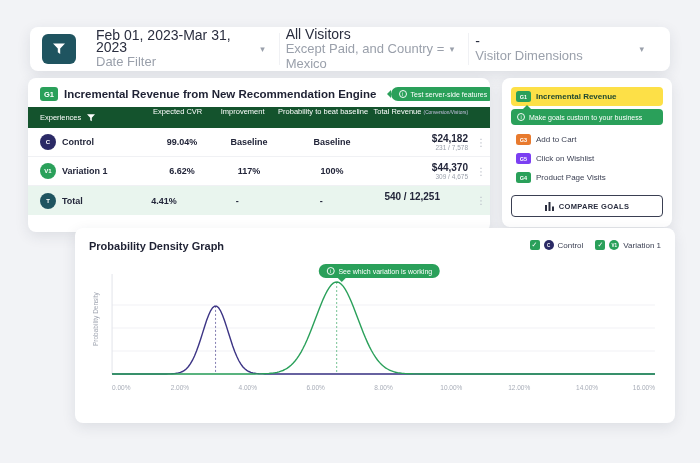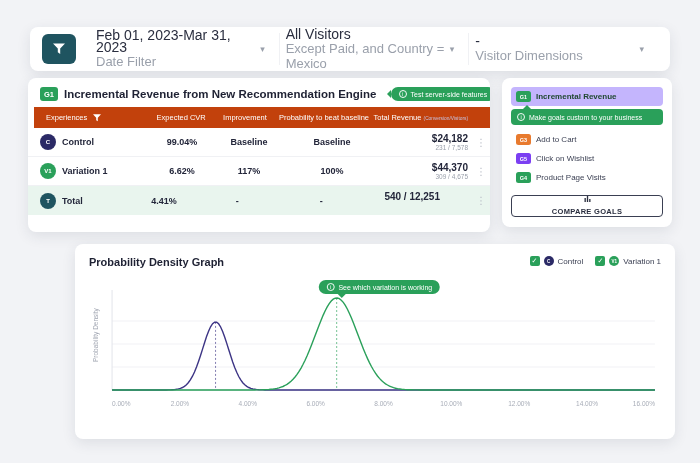--- a/index.html
+++ b/index.html
@@ -21,21 +21,21 @@
   .rep-head{padding:9px 12px 6px 12px;}
   .rh-row{display:flex;align-items:center;gap:6px;}
   .g-badge{min-width:18px;height:14px;padding:0 3px;border-radius:3px;background:#2AA05A;color:#fff;font-size:7.5px;font-weight:bold;display:flex;align-items:center;justify-content:center;flex:none;}
   .report-title{font-size:11.5px;font-weight:bold;color:#1e2133;white-space:nowrap;}
   .cta-pill{position:relative;margin-left:8px;background:#2AA05A;color:#fff;font-size:7px;border-radius:9px;padding:3px 8px;display:flex;align-items:center;gap:4px;white-space:nowrap;border:none;cursor:pointer;flex:none;}
   .cta-pill::before{content:'';position:absolute;left:-4px;top:50%;transform:translateY(-50%);border:4px solid transparent;border-right-color:#2AA05A;border-left:0;}
   .info-i{width:8px;height:8px;border:1px solid rgba(255,255,255,.95);border-radius:50%;font-size:5.5px;display:flex;align-items:center;justify-content:center;flex:none;}
   .rep-sub{font-size:7.5px;color:#8a90a0;margin-top:3px;}
   .rep-sub b{color:#3a3f52;}
 
-  .t-head{display:flex;align-items:center;background:#c2410c;color:#fff;font-size:7.5px;height:21px;margin-left:6px;}
+  .t-head{display:flex;background:#14532d;color:#fff;font-size:7.5px;height:21px;}
   .t-row{display:flex;align-items:center;height:29px;border-bottom:1px solid #f0f1f4;font-size:9px;}
   .t-row:last-child{border-bottom:none;}
   .t-row.total{background:#e9f5ee;gap:28px;}
   .c1{width:118px;padding-left:12px;display:flex;align-items:center;gap:6px;}
   .c2{width:72px;text-align:center;}
   .c3{width:62px;text-align:center;}
   .c4{width:104px;text-align:center;}
   .c5{flex:1;text-align:right;padding-right:4px;white-space:nowrap;}
   .hdr-sub{font-size:4.8px;color:#c6c3e2;}
   .xp-badge{width:16px;height:16px;border-radius:50%;color:#fff;font-size:6px;font-weight:bold;display:flex;align-items:center;justify-content:center;flex:none;}
@@ -45,31 +45,31 @@
   .xp-name{font-weight:bold;font-size:9px;}
   .val{font-weight:bold;}
   .rev-main{font-weight:bold;font-size:10px;line-height:11px;}
   .rev-sub{font-size:6.5px;color:#9aa0ab;line-height:8px;min-height:8px;}
   .kebab{width:18px;text-align:center;color:#b8bcc6;font-size:10px;cursor:pointer;flex:none;}
 
   
   #metrics-card{left:502px;top:78px;width:170px;padding:9px 9px 10px 9px;}
   .m-title{font-size:10.5px;font-weight:bold;color:#1e2133;margin-bottom:6px;}
   .m-item{display:flex;align-items:center;gap:5px;height:19px;border-radius:4px;padding:0 5px;font-size:8px;color:#3a3f52;cursor:pointer;}
-  .m-item.active{background:#c4b5fd;font-weight:bold;color:#1f4730;}
+  .m-item.active{background:#fde047;font-weight:bold;color:#1f4730;}
   .m-badge{min-width:15px;height:11px;border-radius:2.5px;color:#fff;font-size:5.5px;font-weight:bold;display:flex;align-items:center;justify-content:center;flex:none;}
   .mb-green{background:#2AA05A;}
   .mb-orange{background:#E87A2E;}
   .mb-purple{background:#7B3FF2;}
   .m-tooltip{position:relative;background:#2AA05A;color:#fff;font-size:7px;border-radius:4px;padding:4px 6px;margin:3px 0 5px 0;display:flex;align-items:center;gap:4px;white-space:nowrap;}
   .m-tooltip::before{content:'';position:absolute;top:-4px;left:12px;border:4px solid transparent;border-bottom-color:#2AA05A;border-top:0;}
-  .compare-btn{margin-top:8px;width:100%;border:1px solid #3a3f52;border-radius:4px;height:22px;display:flex;align-items:center;justify-content:center;gap:5px;font-size:7.5px;font-weight:bold;color:#2a2e3f;background:#fff;letter-spacing:.3px;cursor:pointer;font-family:"Liberation Sans",sans-serif;flex-direction:column;}
-
-  
-  #chart-card{left:75px;top:244px;width:600px;height:195px;padding:12px 14px;}
+  .compare-btn{margin-top:8px;width:100%;border:1px solid #3a3f52;border-radius:4px;height:22px;display:flex;align-items:center;justify-content:center;gap:5px;font-size:7.5px;font-weight:bold;color:#2a2e3f;background:#fff;letter-spacing:.3px;cursor:pointer;font-family:"Liberation Sans",sans-serif;}
+
+  
+  #chart-card{left:75px;top:228px;width:600px;height:195px;padding:12px 14px;}
   .ch-head{display:flex;align-items:flex-start;justify-content:space-between;}
   .ch-title{font-size:11px;font-weight:bold;color:#1e2133;}
   .legend{display:flex;gap:12px;align-items:center;}
   .lg-item{display:flex;align-items:center;gap:4px;cursor:pointer;}
   .lg-check{width:10px;height:10px;background:#2AA05A;border-radius:2px;color:#fff;font-size:7px;display:flex;align-items:center;justify-content:center;}
   .lg-badge{width:10px;height:10px;border-radius:50%;color:#fff;font-size:4.5px;font-weight:bold;display:flex;align-items:center;justify-content:center;}
   .lg-label{font-size:8px;color:#3a3f52;}
   .ch-body{display:flex;margin-top:12px;}
   .y-label{writing-mode:vertical-rl;transform:rotate(180deg);font-size:6.5px;color:#a0a5b1;width:13px;height:110px;display:flex;align-items:center;justify-content:center;}
   .plot-wrap{position:relative;flex:1;height:132px;}

